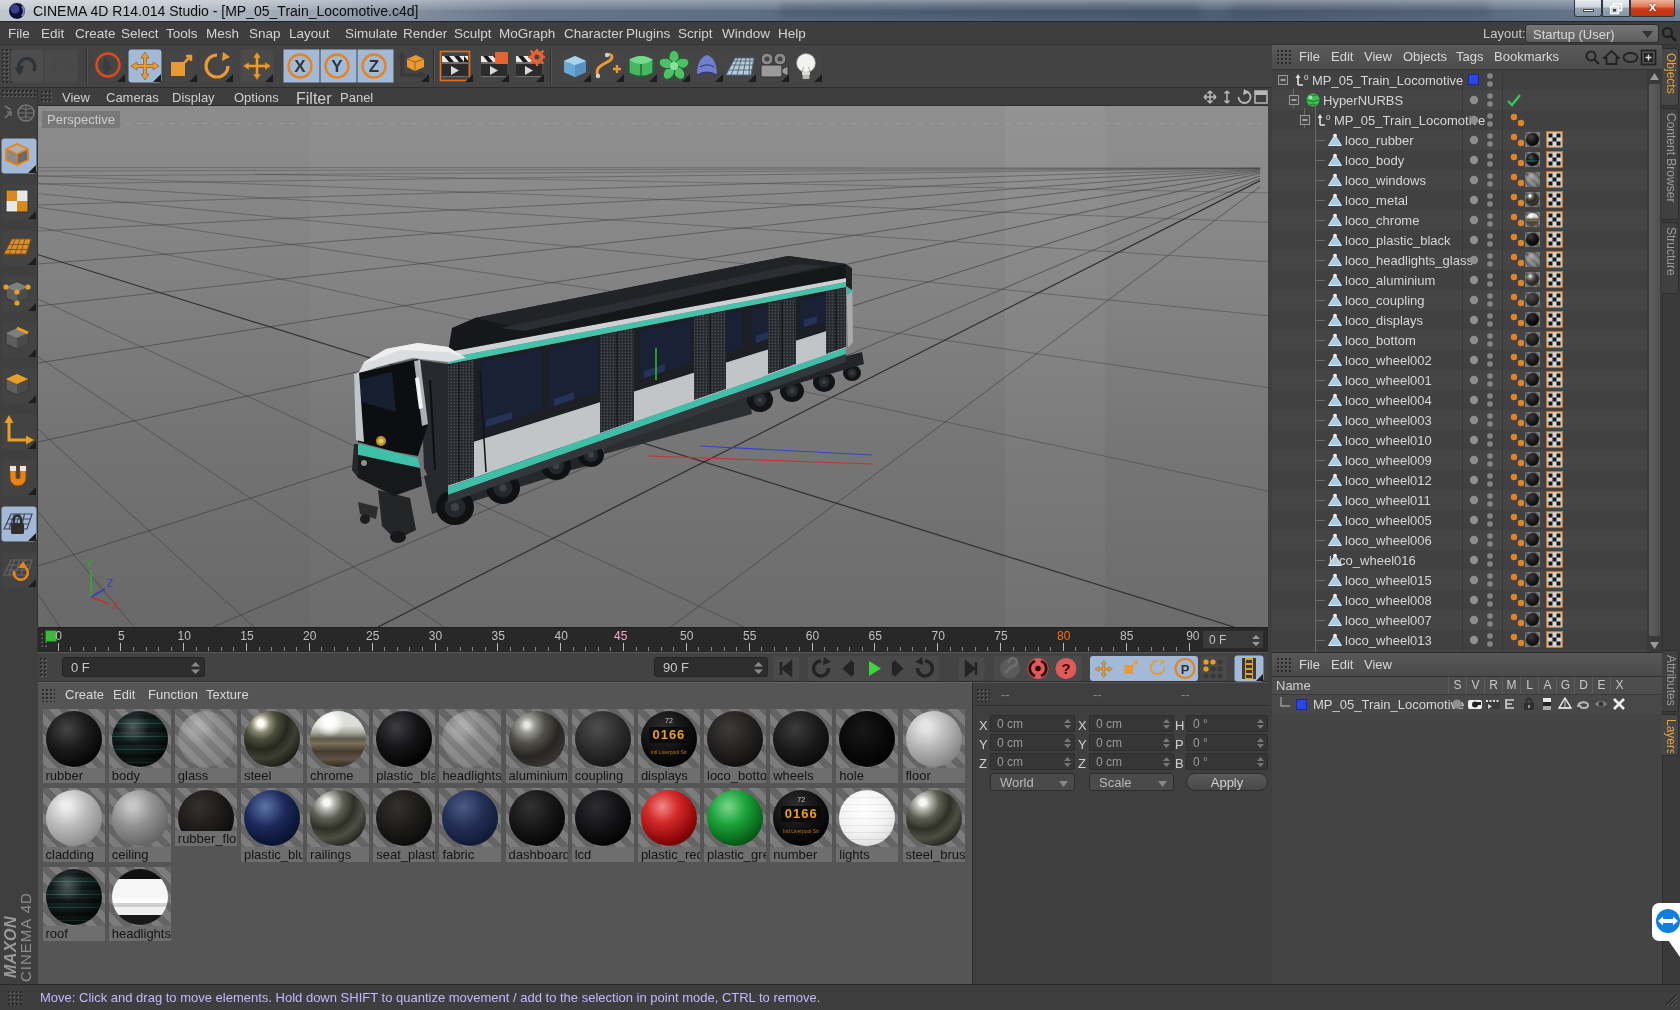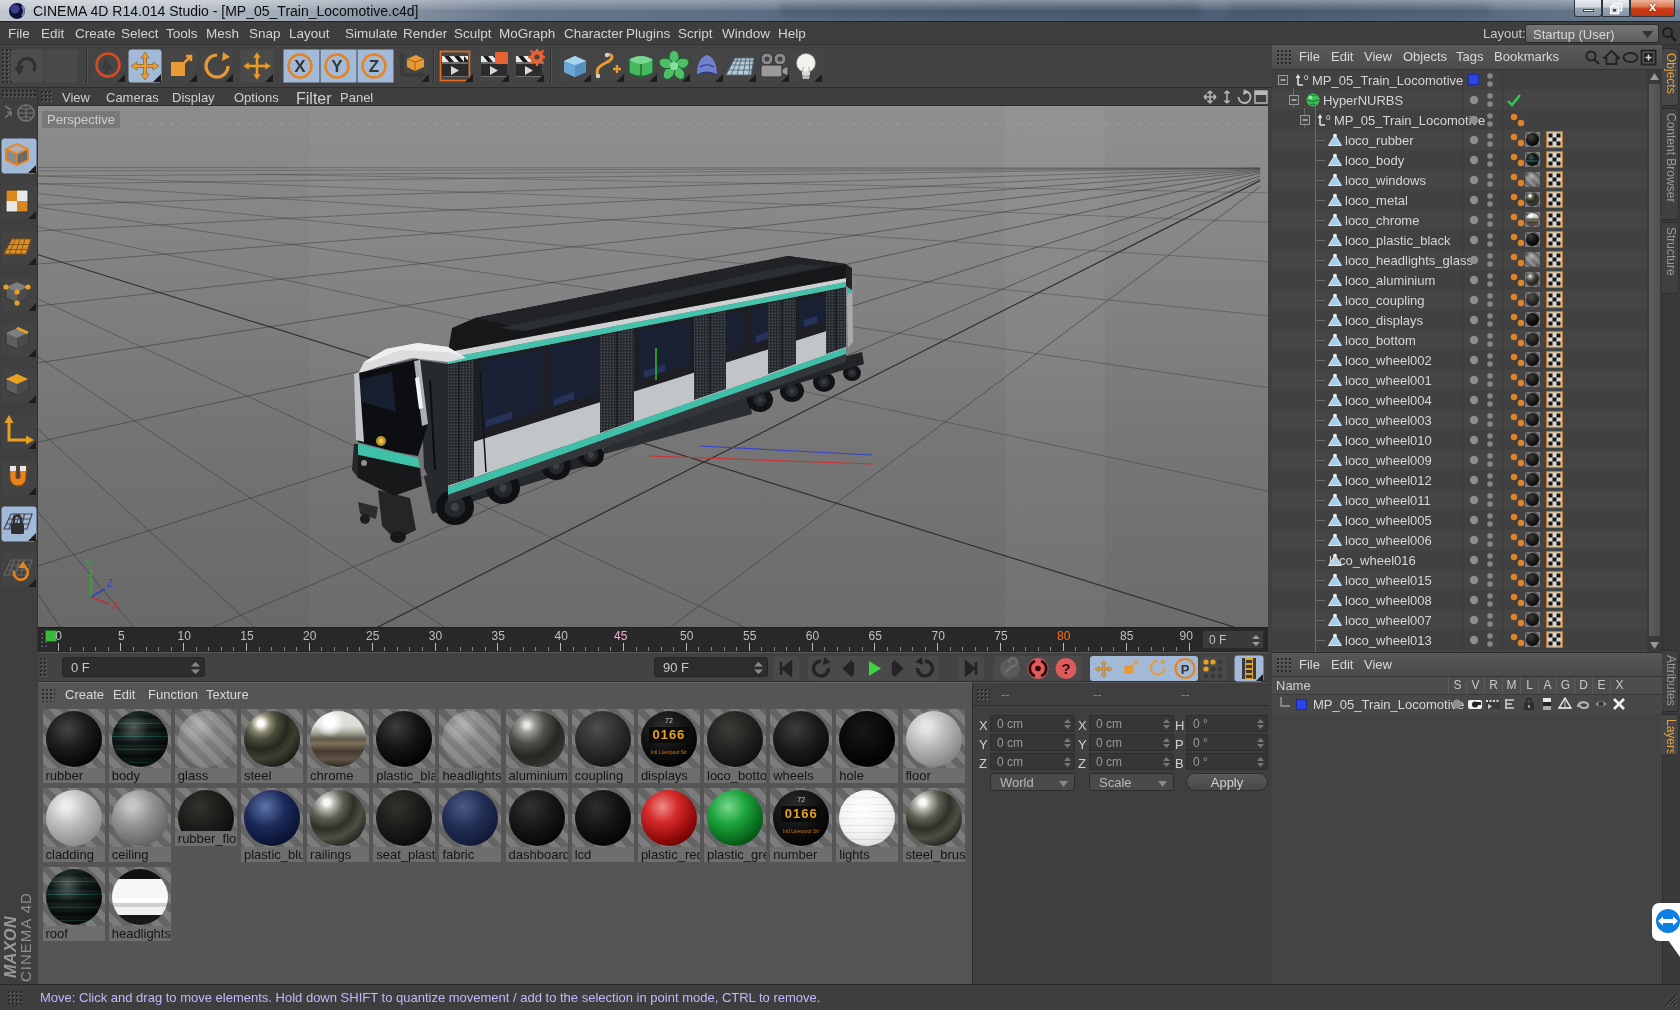--- a/index.html
+++ b/index.html
@@ -608,21 +608,21 @@
     <div class="tick" style="left:1050.0px;top:19px;width:1px;height:4px;background:#888"></div>
     <div class="tick" style="left:1062.5px;top:19px;width:1px;height:4px;background:#888"></div>
     <div class="tick" style="left:1075.1px;top:19px;width:1px;height:4px;background:#888"></div>
     <div class="tick" style="left:1087.7px;top:15px;width:1px;height:8px"></div>
     <div class="abs" style="left:1078.7px;top:1px;width:20px;text-align:center;font-size:12px;color:#c0c0c0">85</div>
     <div class="tick" style="left:1100.2px;top:19px;width:1px;height:4px;background:#888"></div>
     <div class="tick" style="left:1112.8px;top:19px;width:1px;height:4px;background:#888"></div>
     <div class="tick" style="left:1125.4px;top:19px;width:1px;height:4px;background:#888"></div>
     <div class="tick" style="left:1137.9px;top:19px;width:1px;height:4px;background:#888"></div>
     <div class="tick" style="left:1150.5px;top:15px;width:1px;height:8px"></div>
-    <div class="abs" style="left:1141.5px;top:1px;width:20px;text-align:left;font-size:12px;color:#c0c0c0">90</div>
+    <div class="abs" style="left:1141.5px;top:1px;width:20px;text-align:right;font-size:12px;color:#c0c0c0">90</div>
     <div class="abs" style="left:1164px;top:2px;width:62px;height:19px;background:#3a3a3a;border:1px solid #2a2a2a;border-radius:2px;color:#c0c0c0;font-size:12px;padding:2px 0 0 6px">0 F<svg class="abs" style="right:3px;top:4px" width="8" height="11">
         <path d="M4 0 L8 4 L0 4 Z M4 11 L8 7 L0 7 Z" fill="#9a9a9a"></path>
       </svg></div>
   </div>
 <div class="abs" style="left:38px;top:652px;width:1230px;height:30px;background:#434343;border-top:1px solid #555;border-bottom:1px solid #2e2e2e">
     <div class="abs grip" style="left:2px;top:5px;width:8px;height:20px"></div>
     <div class="abs" style="left:24px;top:4px;width:143px;height:20px;background:#2d2d2d;border:1px solid #252525;border-radius:3px;color:#c8c8c8;font-size:13px;padding:2px 0 0 8px">0 F<svg class="abs" style="right:4px;top:4px" width="9" height="12">
         <path d="M4.5 0 L9 4.5 L0 4.5 Z M4.5 12 L9 7.5 L0 7.5 Z" fill="#8a8a8a"></path>
       </svg></div>
     <div class="abs" style="left:616px;top:4px;width:114px;height:20px;background:#2d2d2d;border:1px solid #252525;border-radius:3px;color:#c8c8c8;font-size:13px;padding:2px 0 0 8px">90 F<svg class="abs" style="right:4px;top:4px" width="9" height="12">

